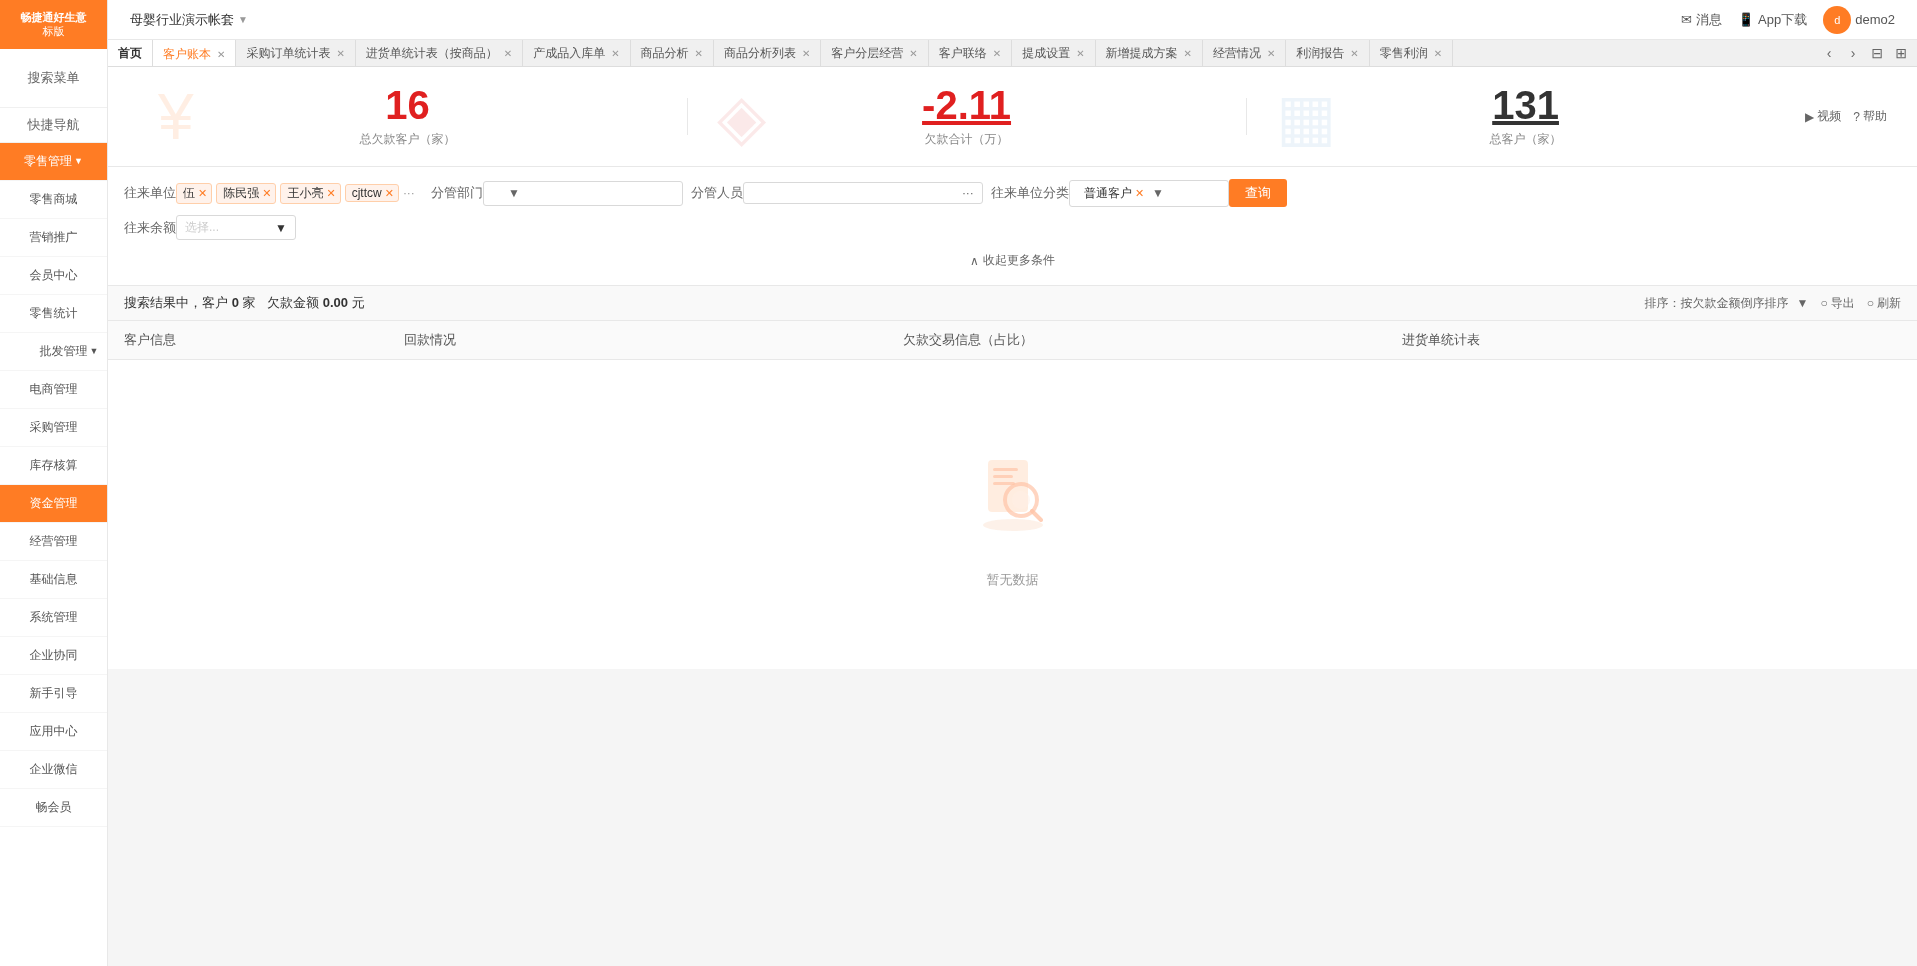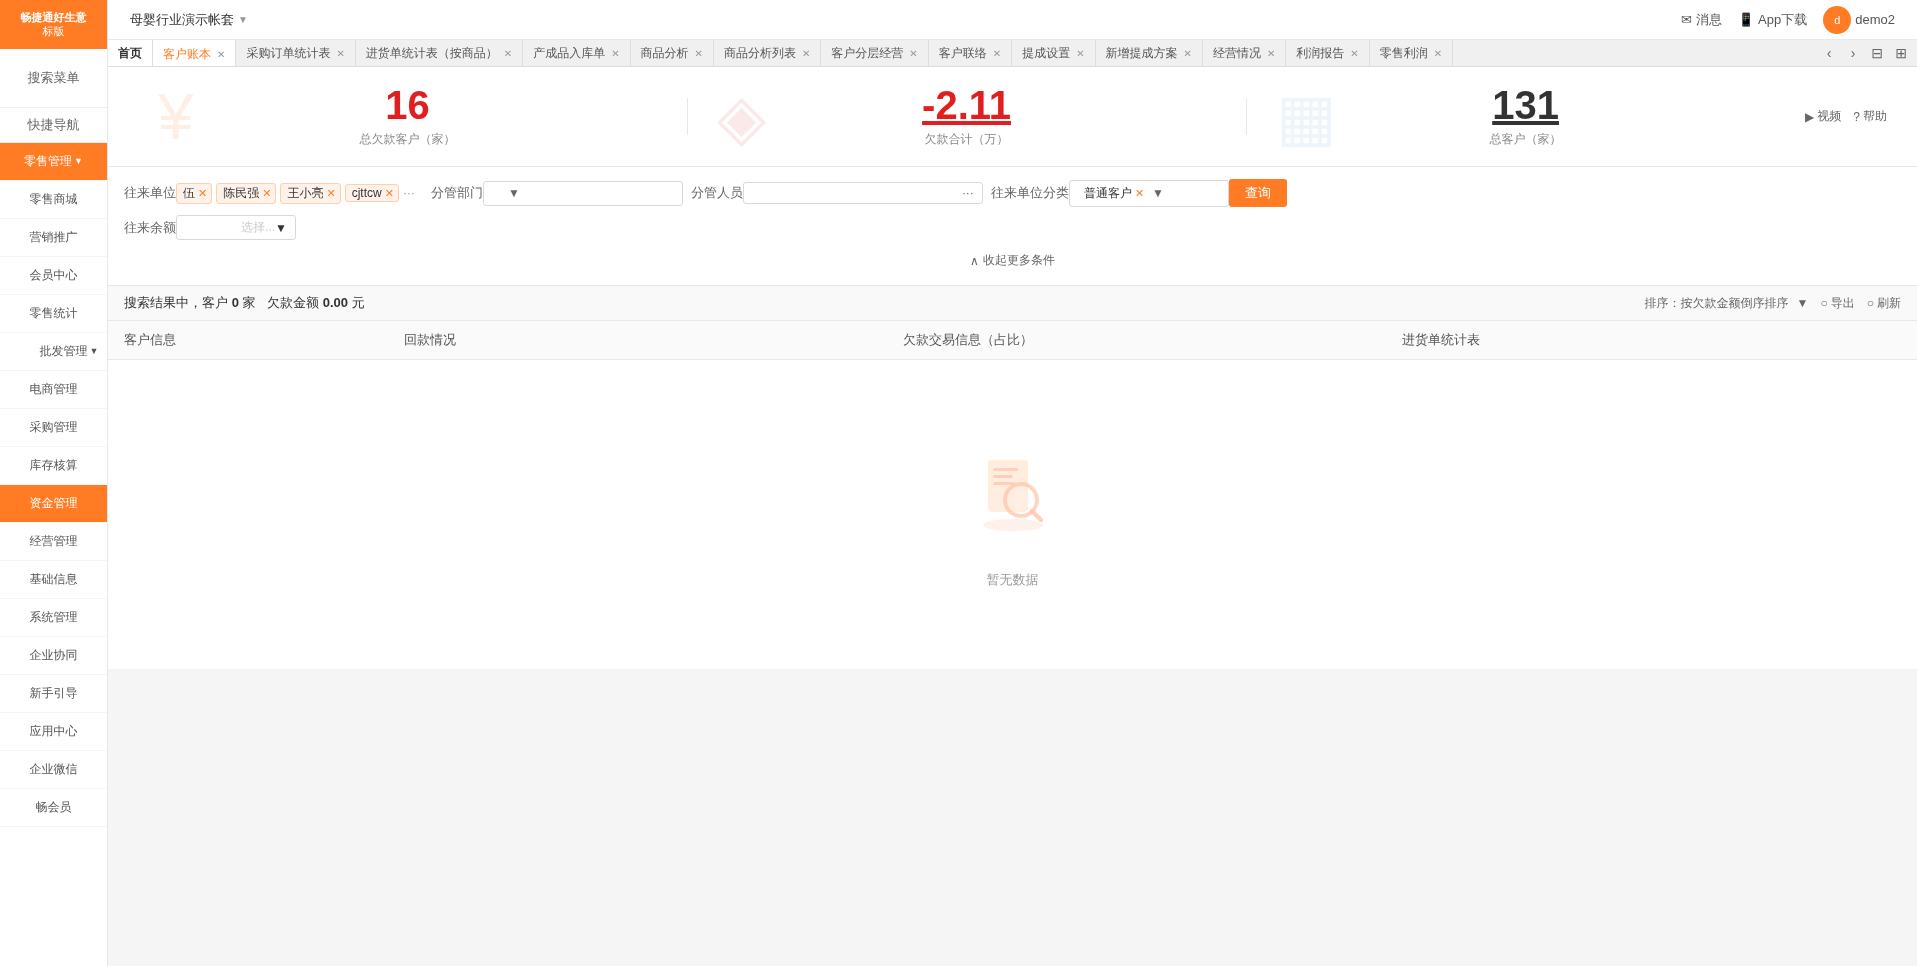--- a/index.html
+++ b/index.html
@@ -262,21 +262,21 @@
         <div class="filter-select" style="min-width:160px;">
           <span class="tag-x" style="background:transparent;border:none;">普通客户 <span class="x">✕</span></span>
           <span>▼</span>
         </div>
 
         <button class="query-btn">查询</button>
       </div>
 
       <div class="filter-row">
         <span class="filter-label">往来余额</span>
-        <div class="filter-input" style="min-width:120px;justify-content:flex-end;">
+        <div class="filter-input" style="min-width:120px;">
           <span style="color:#ccc;">选择...</span>
           <span>▼</span>
         </div>
       </div>
 
       <div style="text-align:center;margin-top:4px;">
         <div class="collapse-btn">
           <span>∧</span>
           <span>收起更多条件</span>
         </div>

